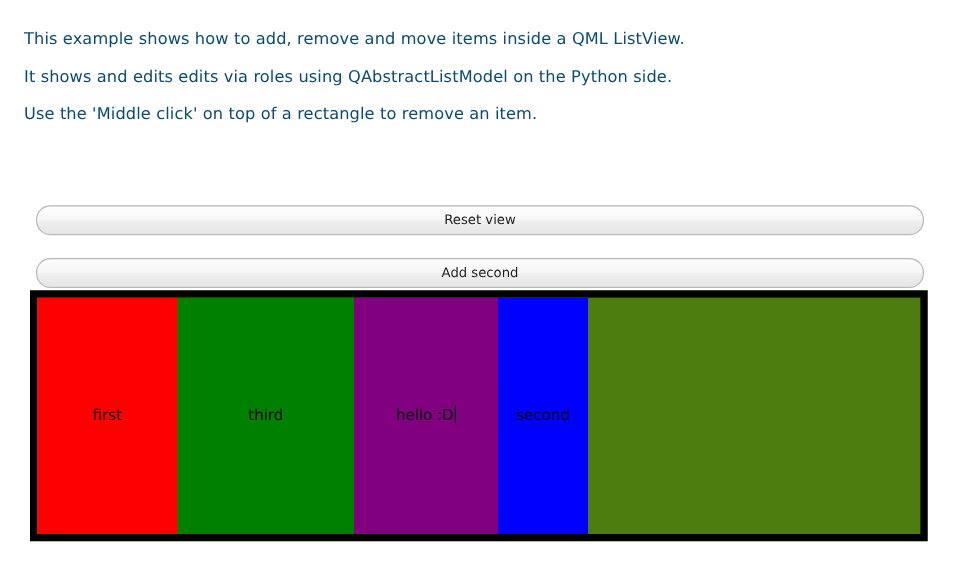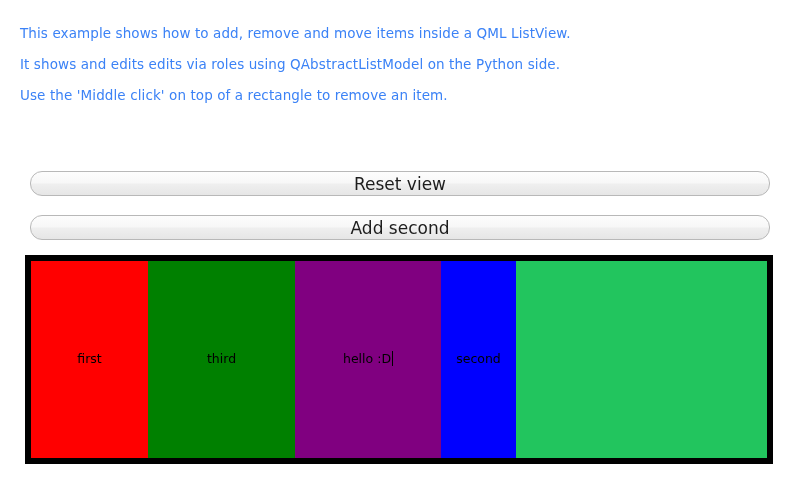--- a/index.html
+++ b/index.html
@@ -19,57 +19,57 @@
   
   .description {
     position: absolute;
     left: 20px;
     top: 18px;
     width: 760px;
   }
   .description .line {
     font-size: 13.5px;
     line-height: 31px;
-    color: #3b82f6;
+    color: #0c4a6e;
     white-space: nowrap;
     letter-spacing: 0.1px;
   }
 
   
   .btn {
     position: absolute;
     left: 30px;
     width: 740px;
     height: 25px;
     box-sizing: border-box;
     border: 1px solid #b8b8b8;
     border-radius: 12px;
     background: linear-gradient(to bottom, #fdfdfd 0%, #f7f7f7 48%, #efefef 52%, #e6e6e6 100%);
     color: #1d1d1d;
-    font-size: 17px;
+    font-size: 11px;
     font-family: "DejaVu Sans", "Liberation Sans", sans-serif;
     display: flex;
     align-items: center;
     justify-content: center;
     padding: 0;
     cursor: pointer;
   }
   .btn-reset { top: 171px; }
   .btn-add   { top: 215px; }
 
   
   .listview-frame {
     position: absolute;
     left: 25px;
-    top: 255px;
+    top: 242px;
     width: 748px;
     height: 209px;
     box-sizing: border-box;
     border: 6px solid #000000;
-    background: #22c55e;
+    background: #4d7c0f;
     overflow: hidden;
   }
   .listview-track {
     position: absolute;
     left: 0;
     top: 0;
     height: 100%;
     display: flex;
     align-items: stretch;
   }
@@ -114,20 +114,20 @@
 <button class="btn btn-add">Add second</button>
 
 <div class="listview-frame">
   <div class="listview-track" id="listview-track">
       <div class="list-item" style="width: 117px; background: rgb(255, 0, 0);">
         <span class="item-label">first</span>
       </div>
       <div class="list-item" style="width: 147px; background: rgb(0, 128, 0);">
         <span class="item-label">third</span>
       </div>
-      <div class="list-item" style="width: 146px; background: rgb(128, 0, 128); align-items: center;">
+      <div class="list-item" style="width: 120px; background: rgb(128, 0, 128); align-items: center;">
         <span class="item-label">hello :D<span class="caret"></span></span>
       </div>
       <div class="list-item" style="width: 75px; background: rgb(0, 0, 255); justify-content: center;">
         <span class="item-label">second</span>
       </div>
     </div>
 </div>
 
 </body></html>

